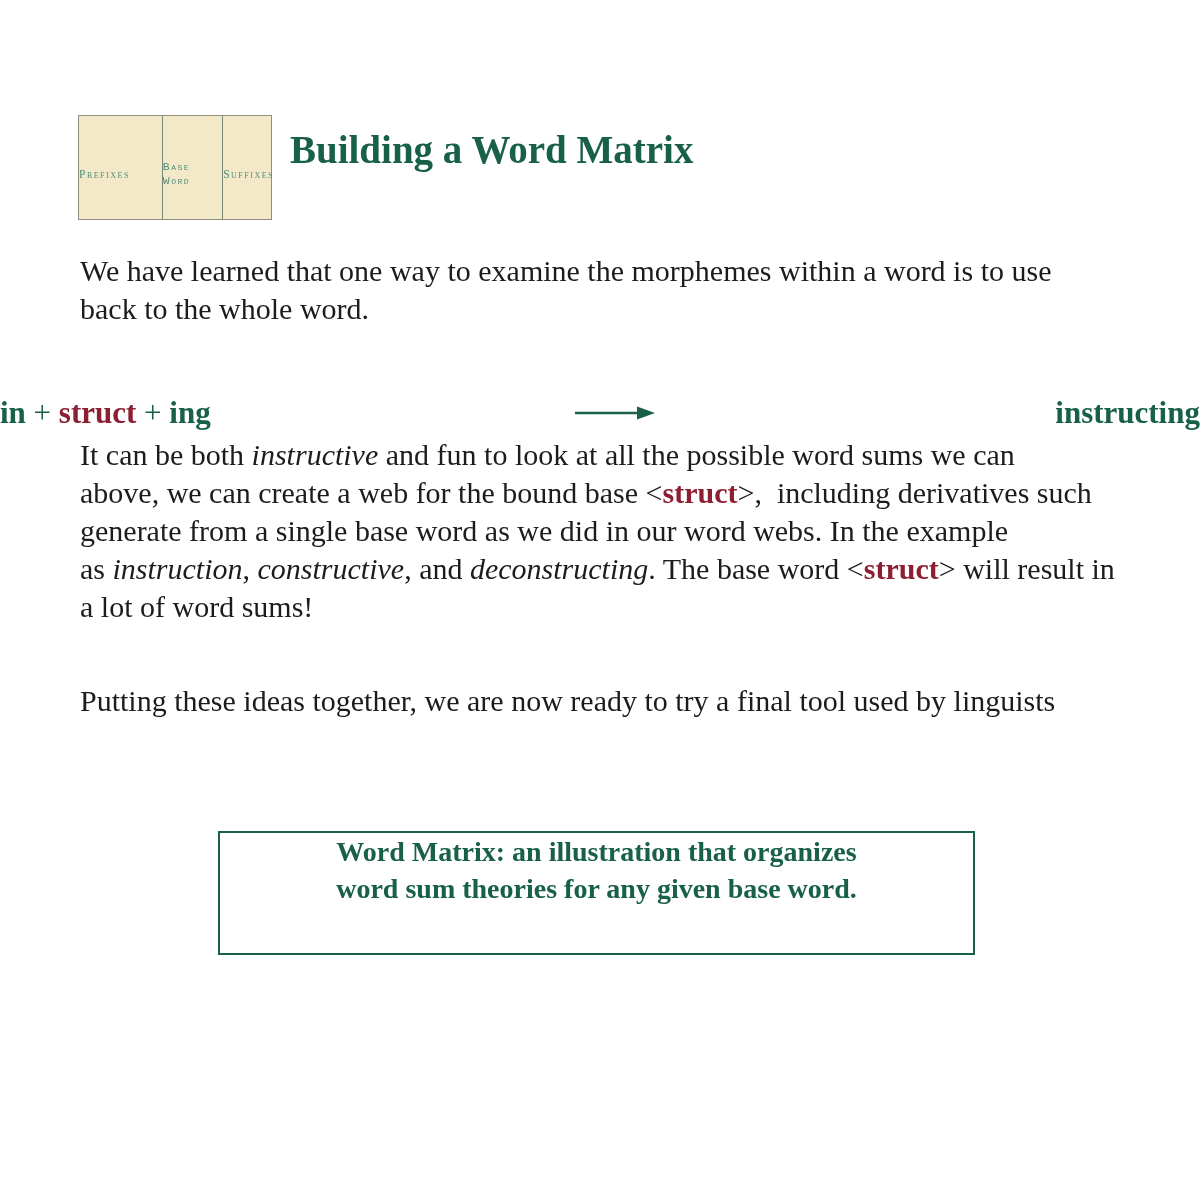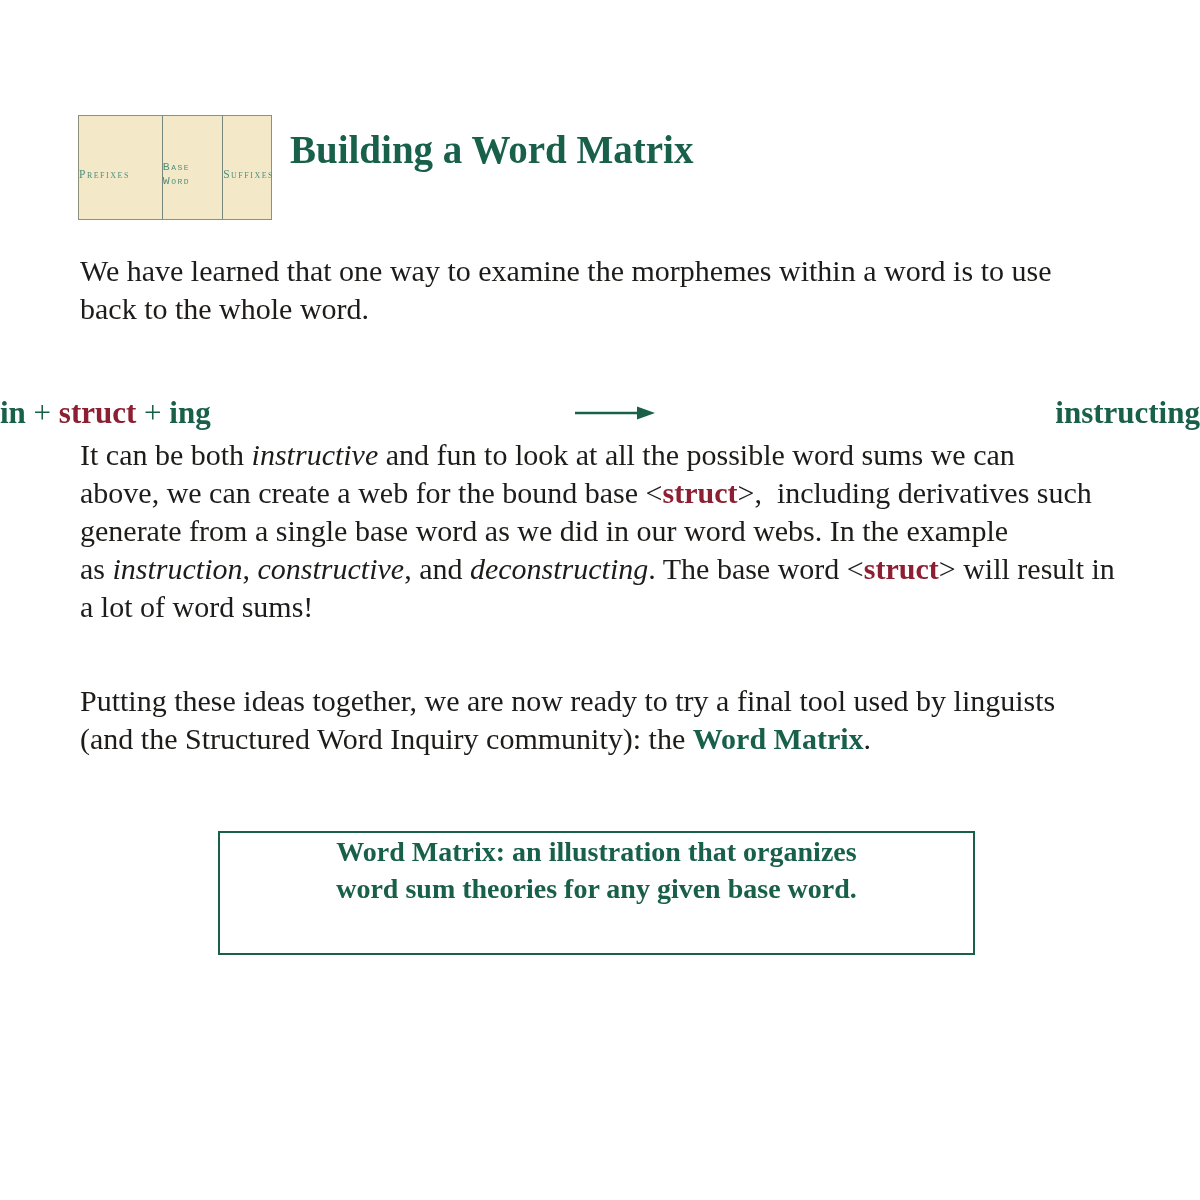--- a/index.html
+++ b/index.html
@@ -166,21 +166,20 @@
   <div class="para para-body">
       <div class="line"><span class="seg-plain">It can be both </span><span class="seg-italic">instructive</span><span class="seg-plain"> and fun to look at all the possible word sums we can</span></div>
       <div class="line"><span class="seg-plain">above, we can create a web for the bound base &lt;</span><span class="seg-red-bold">struct</span><span class="seg-plain">&gt;,&nbsp; including derivatives such</span></div>
       <div class="line"><span class="seg-plain">generate from a single base word as we did in our word webs. In the example</span></div>
       <div class="line"><span class="seg-plain">as </span><span class="seg-italic">instruction</span><span class="seg-plain">, </span><span class="seg-italic">constructive</span><span class="seg-plain">, and </span><span class="seg-italic">deconstructing</span><span class="seg-plain">. The base word &lt;</span><span class="seg-red-bold">struct</span><span class="seg-plain">&gt; will result in</span></div>
       <div class="line"><span class="seg-plain">a lot of word sums!</span></div>
     </div>
 
   <div class="para para-closing">
       <div class="line"><span class="seg-plain">Putting these ideas together, we are now ready to try a final tool used by linguists</span></div>
-      <div class="line"><span class="seg-plain">(and the Structured Word Inquiry community): the </span><span class="seg-green-bold">Word Matrix</span><span class="seg-plain">.</span></div>
     </div>
 
   <div class="definition-box">
     <div>Word Matrix: an illustration that organizes</div>
     <div>word sum theories for any given base word.</div>
   </div>
 
 </div>
 
 </body></html>

